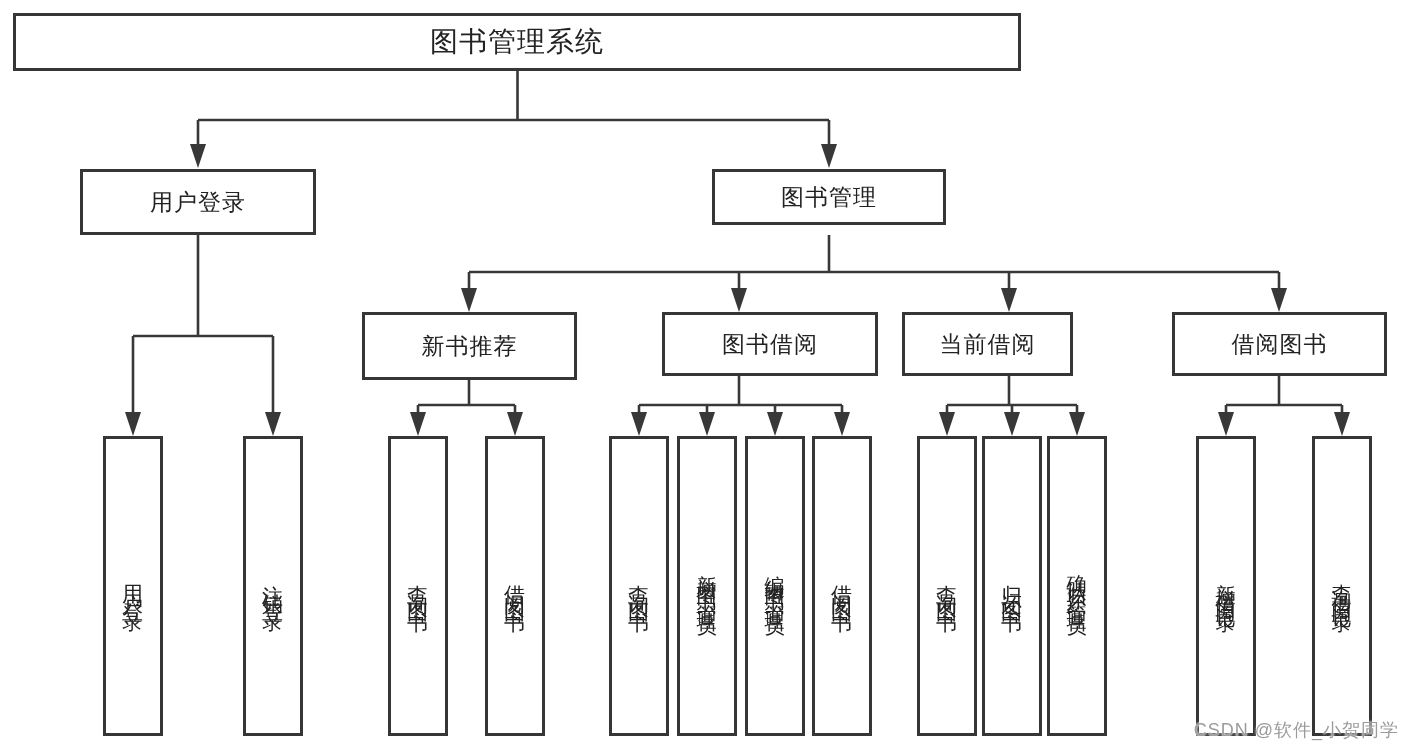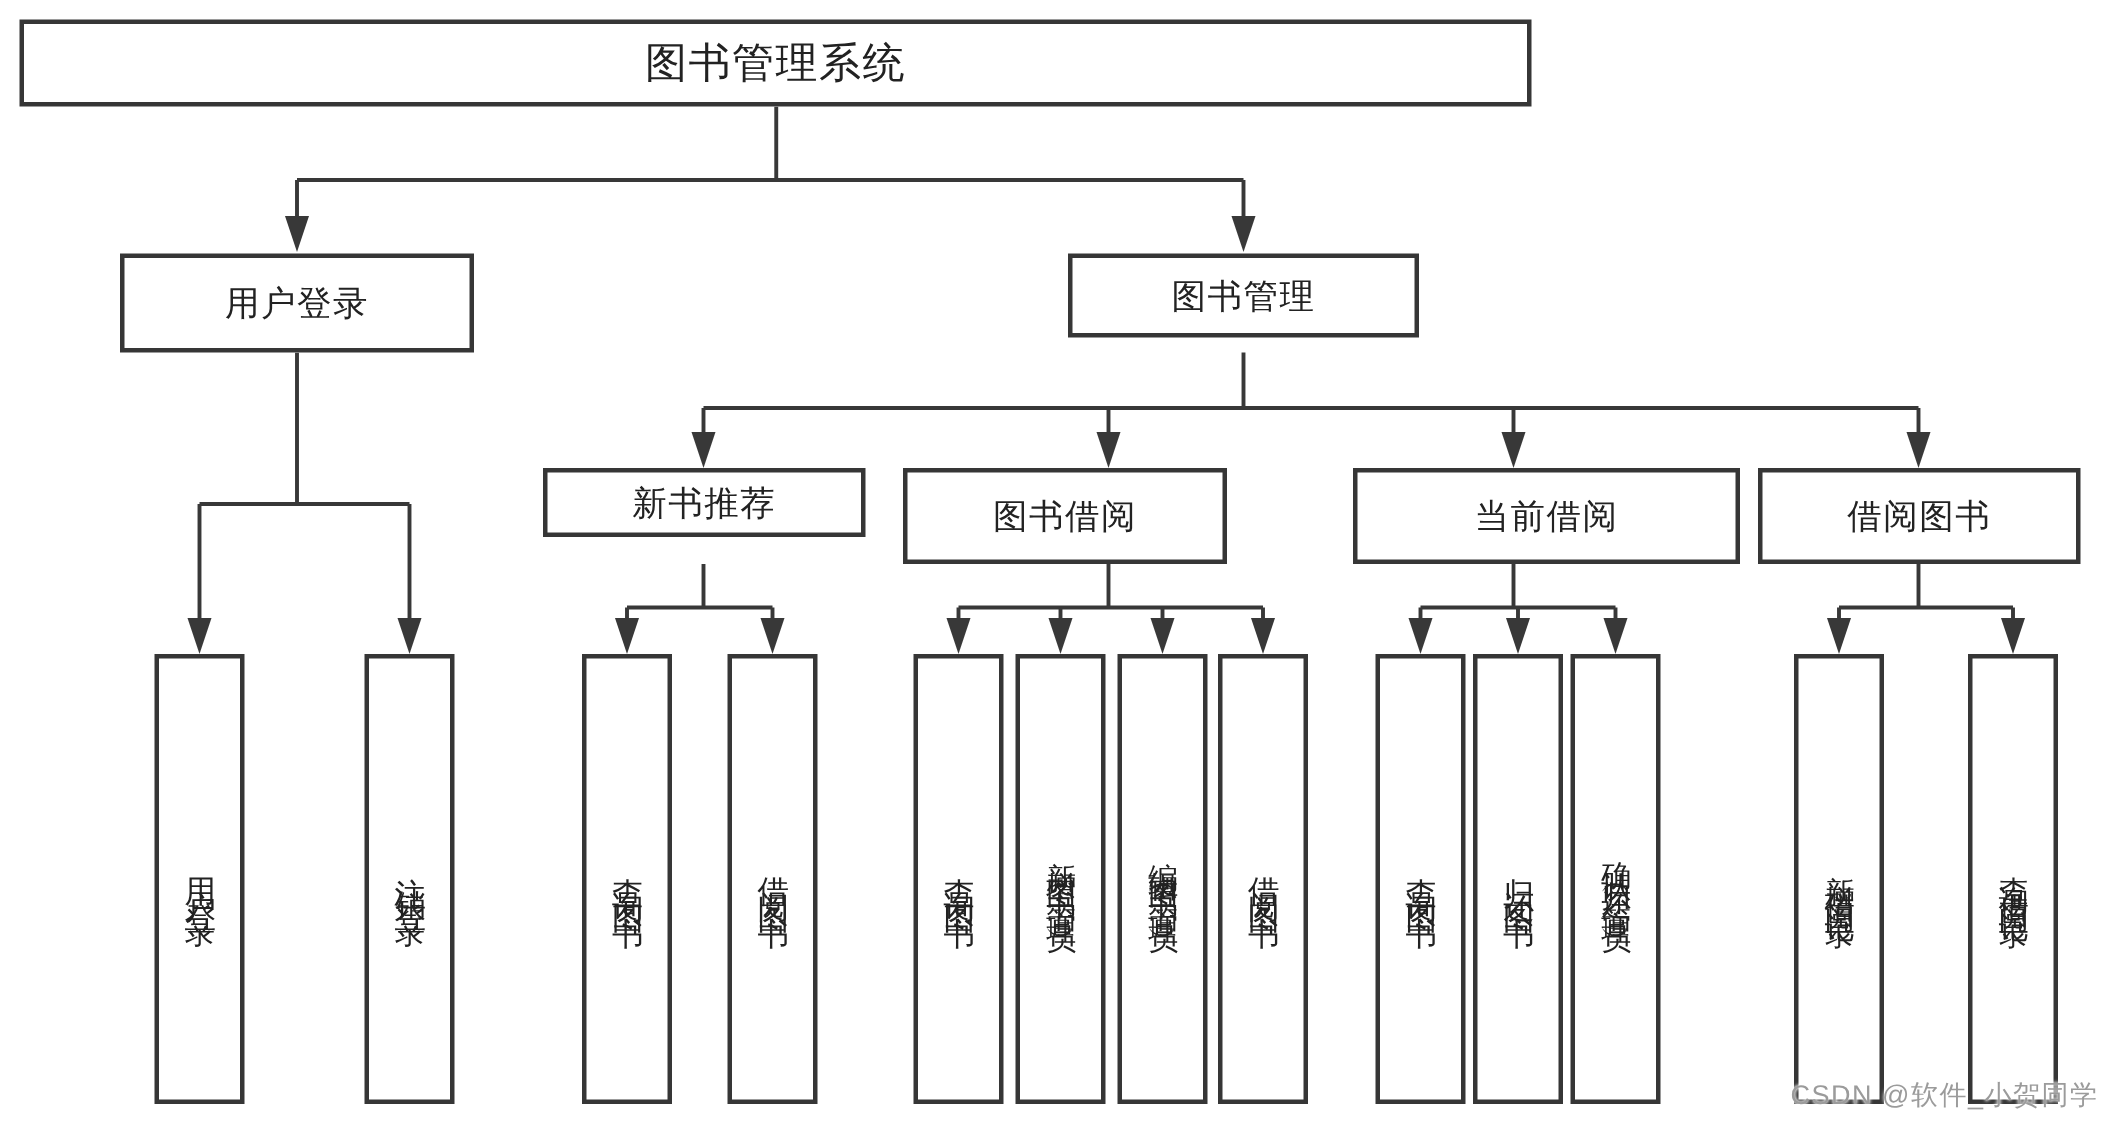--- a/index.html
+++ b/index.html
@@ -34,23 +34,23 @@
     letter-spacing: 9px;
     line-height: 1.0;
     white-space: nowrap;
   }
   
   .n-root { left: 13px;  top: 13px;  width: 1008px; height: 58px; font-size: 28px; }
   
   .n-l2a { left: 80px;  top: 169px; width: 236px; height: 66px; }
   .n-l2b { left: 712px; top: 169px; width: 234px; height: 56px; }
   
-  .n-l3a { left: 362px;  top: 312px; width: 215px; height: 46px; }
-  .n-l3b { left: 602px;  top: 312px; width: 216px; height: 64px; }
-  .n-l3c { left: 902px;  top: 312px; width: 258px; height: 64px; }
+  .n-l3a { left: 362px;  top: 312px; width: 215px; height: 68px; }
+  .n-l3b { left: 662px;  top: 312px; width: 216px; height: 64px; }
+  .n-l3c { left: 902px;  top: 312px; width: 171px; height: 64px; }
   .n-l3d { left: 1172px; top: 312px; width: 215px; height: 64px; }
   
   .leaf { top: 436px; width: 60px; height: 300px; }
   .lf1  { left: 103px; }
   .lf2  { left: 243px; }
   .lf3  { left: 388px; }
   .lf4  { left: 485px; }
   .lf5  { left: 609px; }
   .lf6  { left: 677px; }
   .lf7  { left: 745px; }

